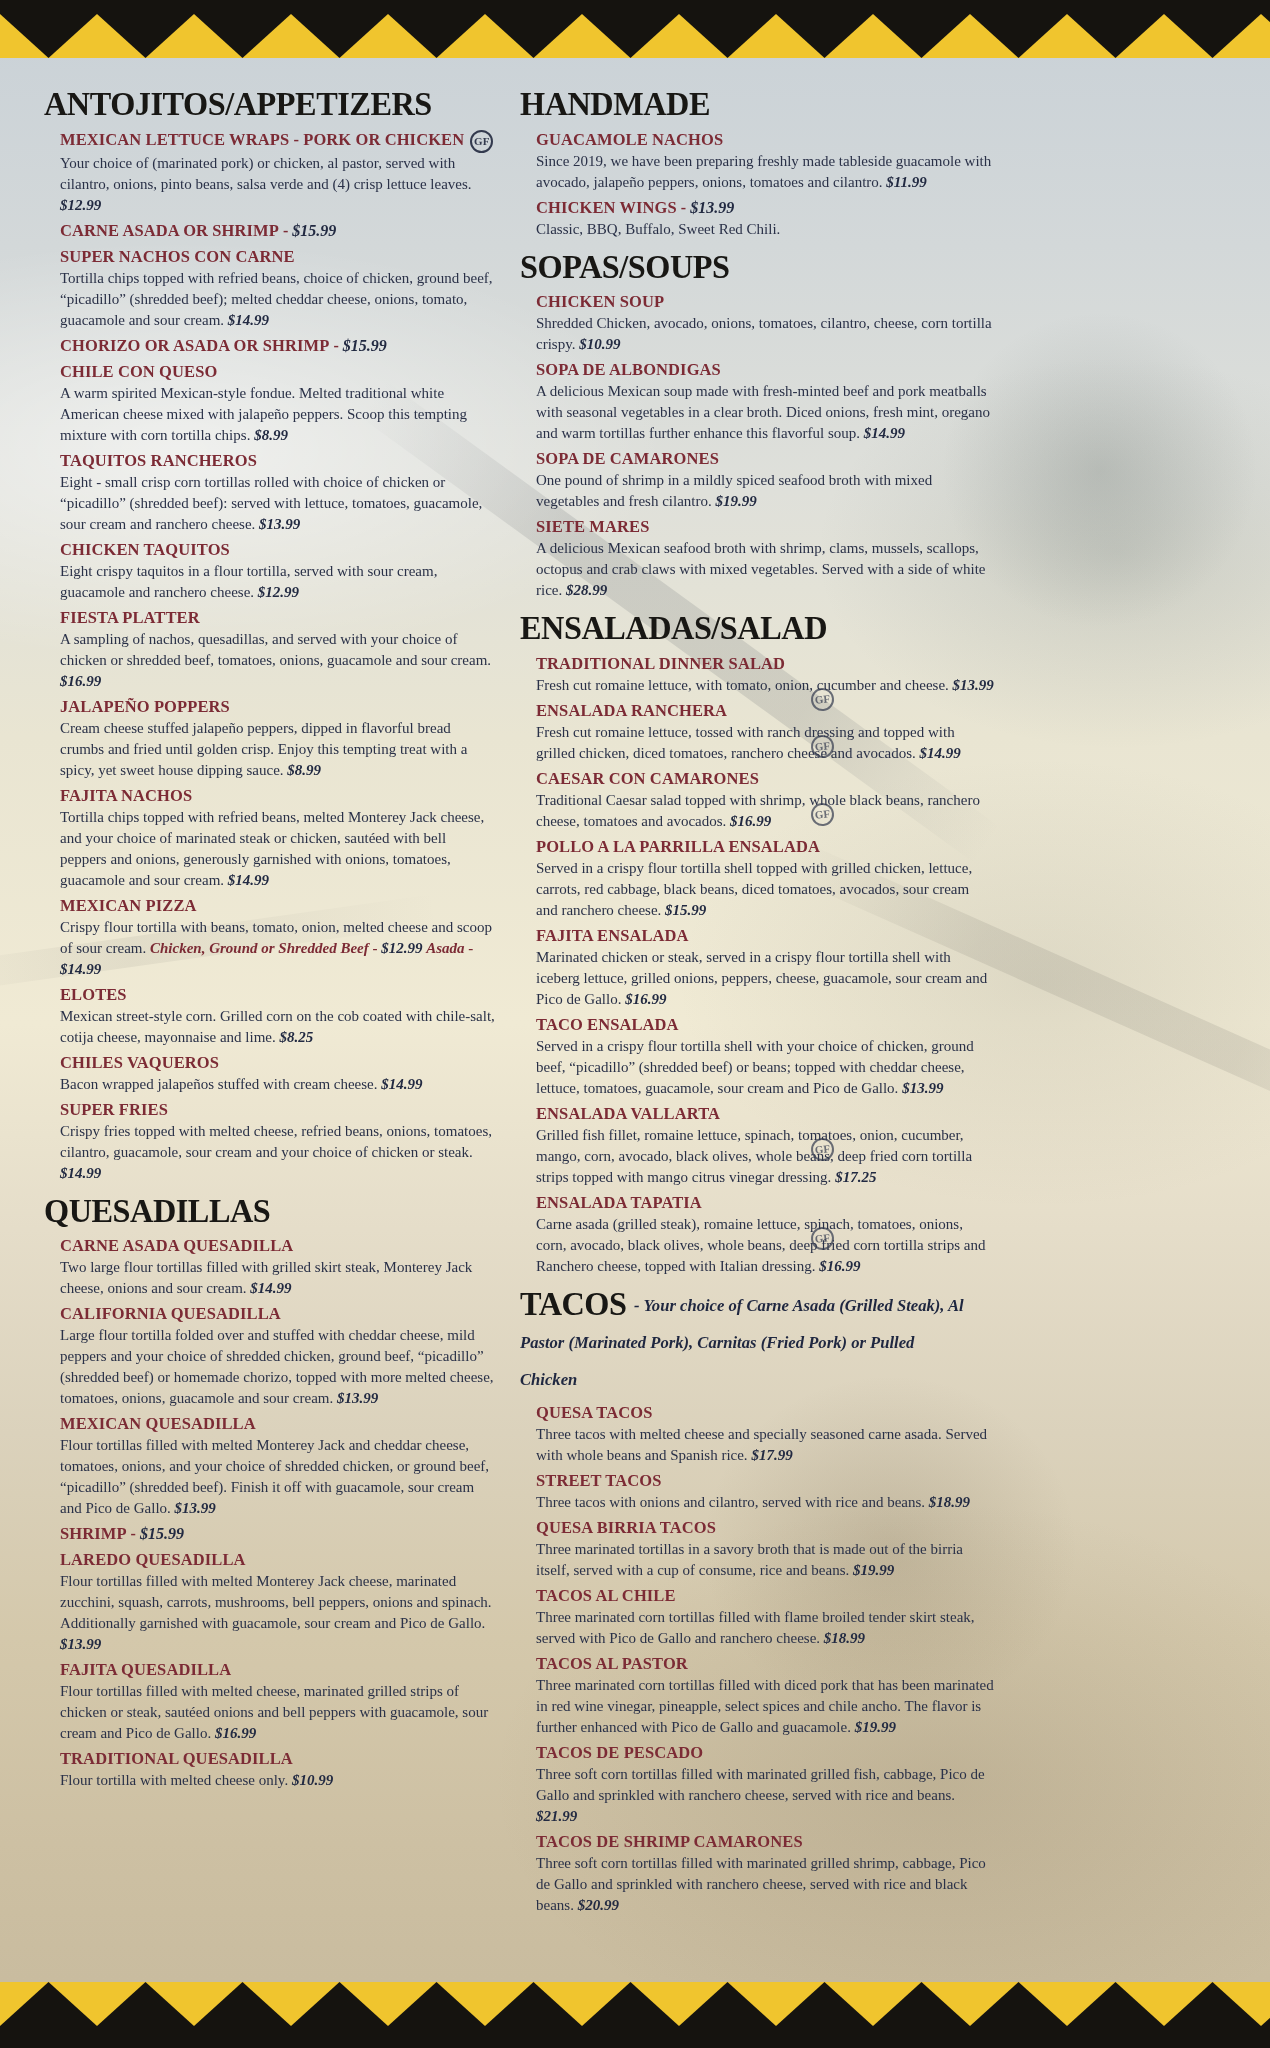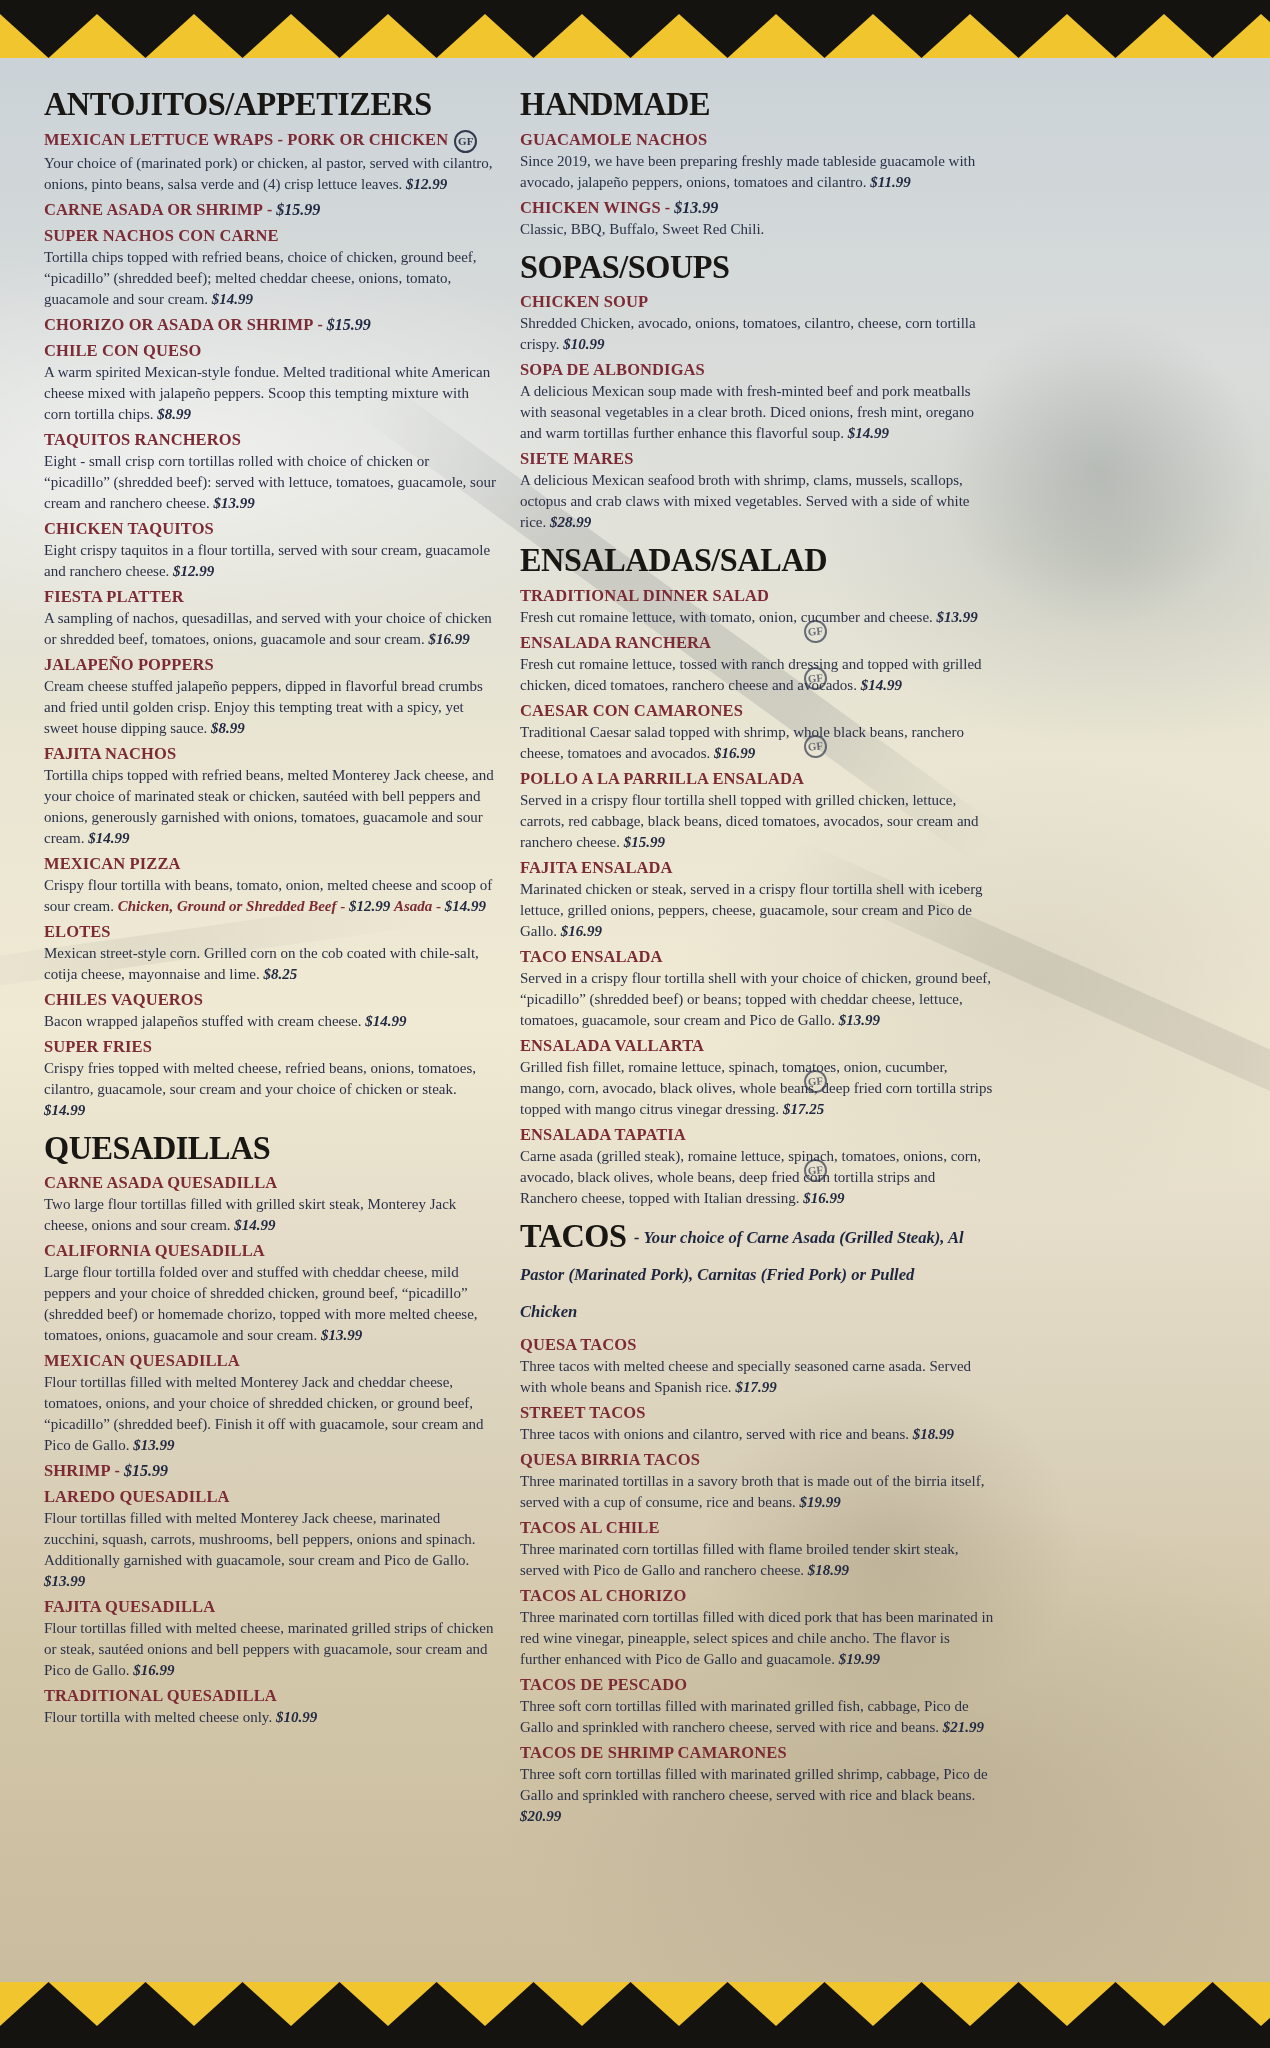--- a/index.html
+++ b/index.html
@@ -34,21 +34,21 @@
     padding:28px 14px 0 44px; display:flex; gap:24px; }
   .menu-column-left { width:452px; flex:none; }
   .menu-column-right { width:474px; flex:none; }
 
   .section-title { font-size:34px; font-weight:700; color:#181714; letter-spacing:-0.5px;
     line-height:1.08; margin:9px 0 5px; transform:scaleX(.95); transform-origin:left; white-space:normal; }
   .menu-section:first-child .section-title { margin-top:0; }
   .section-subtitle { font-size:17.5px; font-weight:700; font-style:italic; color:#1f2740;
     letter-spacing:0; vertical-align:4px; }
 
-  .menu-item { margin-bottom:3px; }
+  .menu-item { margin-bottom:3px;margin-left:16px; }
   .item-name-row { line-height:23px; }
   .item-name { font-size:16.5px; font-weight:700; color:#7c2b35; letter-spacing:.1px; }
   .item-desc { font-size:15px; color:#2a3148; line-height:21px; position:relative; }
   .item-price { font-weight:700; font-style:italic; color:#222a42; }
   .name-sep { font-weight:700; color:#7c2b35; }
   .variant-label { font-weight:700; font-style:italic; color:#7c2b35;text-align:right; }
 
   .gf-badge { display:inline-block; width:23px; height:23px; border:2px solid #333a4e; border-radius:50%;
     color:#333a4e; font-size:11px; font-weight:700; font-style:normal; text-align:center; line-height:19px;
     vertical-align:middle; margin-left:6px; letter-spacing:0; }
@@ -183,20 +183,24 @@
           <h2 class="section-title"><span class="section-title-text">SOPAS/SOUPS</span></h2>
           <div class="menu-item">
             <div class="item-name-row"><span class="item-name">CHICKEN SOUP</span></div>
             <p class="item-desc"><span class="desc-text">Shredded Chicken, avocado, onions, tomatoes, cilantro, cheese, corn tortilla crispy.</span> <span class="item-price">$10.99</span></p>
           </div>
           <div class="menu-item">
             <div class="item-name-row"><span class="item-name">SOPA DE ALBONDIGAS</span></div>
             <p class="item-desc"><span class="desc-text">A delicious Mexican soup made with fresh-minted beef and pork meatballs with seasonal vegetables in a clear broth. Diced onions, fresh mint, oregano and warm tortillas further enhance this flavorful soup.</span> <span class="item-price">$14.99</span></p>
           </div>
           <div class="menu-item">
+            <div class="item-name-row"><span class="item-name">SOPA DE CAMARONES</span></div>
+            <p class="item-desc"><span class="desc-text">One pound of shrimp in a mildly spiced seafood broth with mixed vegetables and fresh cilantro.</span> <span class="item-price">$19.99</span></p>
+          </div>
+          <div class="menu-item">
             <div class="item-name-row"><span class="item-name">SIETE MARES</span></div>
             <p class="item-desc"><span class="desc-text">A delicious Mexican seafood broth with shrimp, clams, mussels, scallops, octopus and crab claws with mixed vegetables. Served with a side of white rice.</span> <span class="item-price">$28.99</span></p>
           </div>
         </section>
         <section class="menu-section">
           <h2 class="section-title"><span class="section-title-text">ENSALADAS/SALAD</span></h2>
           <div class="menu-item">
             <div class="item-name-row"><span class="item-name">TRADITIONAL DINNER SALAD</span></div>
             <p class="item-desc"><span class="desc-text">Fresh cut romaine lettuce, with tomato, onion, cucumber and cheese.</span> <span class="item-price">$13.99</span><span class="gf-badge gf-stamp">GF</span></p>
           </div>
@@ -241,21 +245,21 @@
           </div>
           <div class="menu-item">
             <div class="item-name-row"><span class="item-name">QUESA BIRRIA TACOS</span></div>
             <p class="item-desc"><span class="desc-text">Three marinated tortillas in a savory broth that is made out of the birria itself, served with a cup of consume, rice and beans.</span> <span class="item-price">$19.99</span></p>
           </div>
           <div class="menu-item">
             <div class="item-name-row"><span class="item-name">TACOS AL CHILE</span></div>
             <p class="item-desc"><span class="desc-text">Three marinated corn tortillas filled with flame broiled tender skirt steak, served with Pico de Gallo and ranchero cheese.</span> <span class="item-price">$18.99</span></p>
           </div>
           <div class="menu-item">
-            <div class="item-name-row"><span class="item-name">TACOS AL CHORIZO</span></div>
+            <div class="item-name-row"><span class="item-name">TACOS AL PASTOR</span></div>
             <p class="item-desc"><span class="desc-text">Three marinated corn tortillas filled with diced pork that has been marinated in red wine vinegar, pineapple, select spices and chile ancho. The flavor is further enhanced with Pico de Gallo and guacamole.</span> <span class="item-price">$19.99</span></p>
           </div>
           <div class="menu-item">
             <div class="item-name-row"><span class="item-name">TACOS DE PESCADO</span></div>
             <p class="item-desc"><span class="desc-text">Three soft corn tortillas filled with marinated grilled fish, cabbage, Pico de Gallo and sprinkled with ranchero cheese, served with rice and beans.</span> <span class="item-price">$21.99</span></p>
           </div>
           <div class="menu-item">
             <div class="item-name-row"><span class="item-name">TACOS DE SHRIMP CAMARONES</span></div>
             <p class="item-desc"><span class="desc-text">Three soft corn tortillas filled with marinated grilled shrimp, cabbage, Pico de Gallo and sprinkled with ranchero cheese, served with rice and black beans.</span> <span class="item-price">$20.99</span></p>
           </div>

